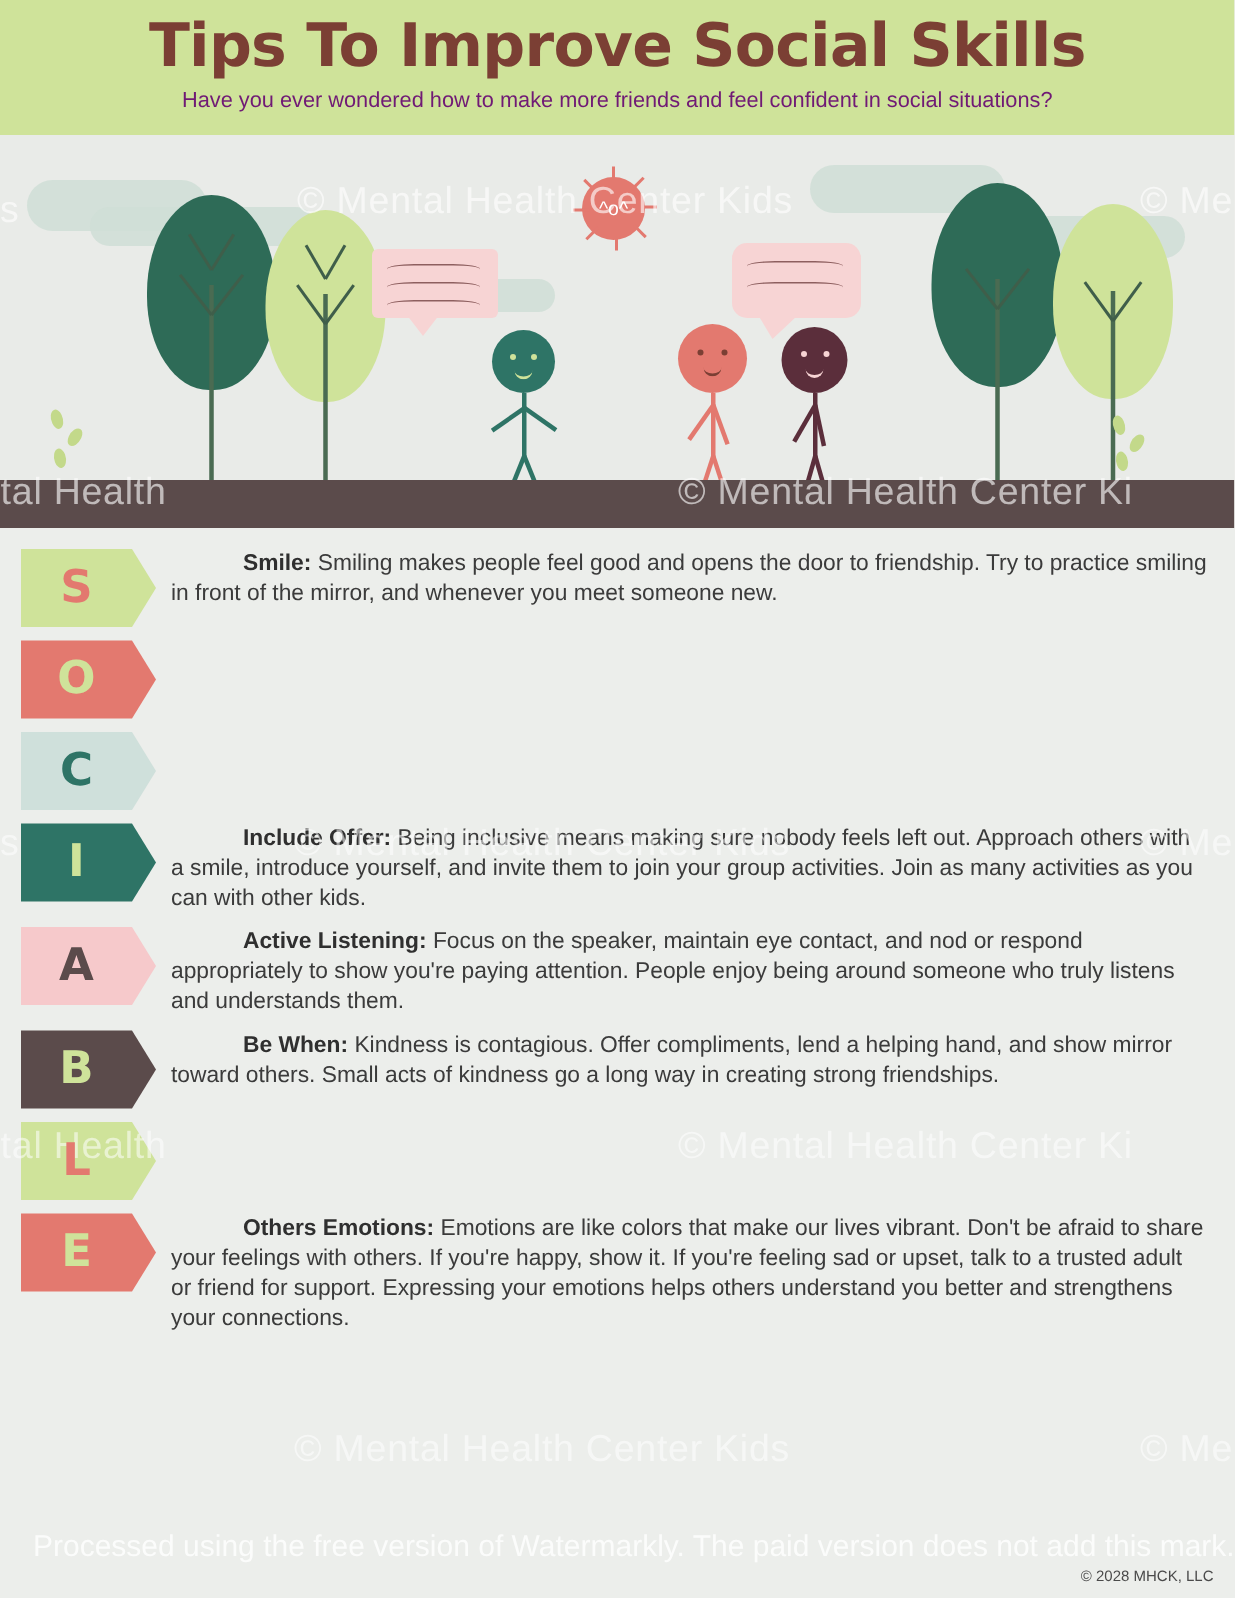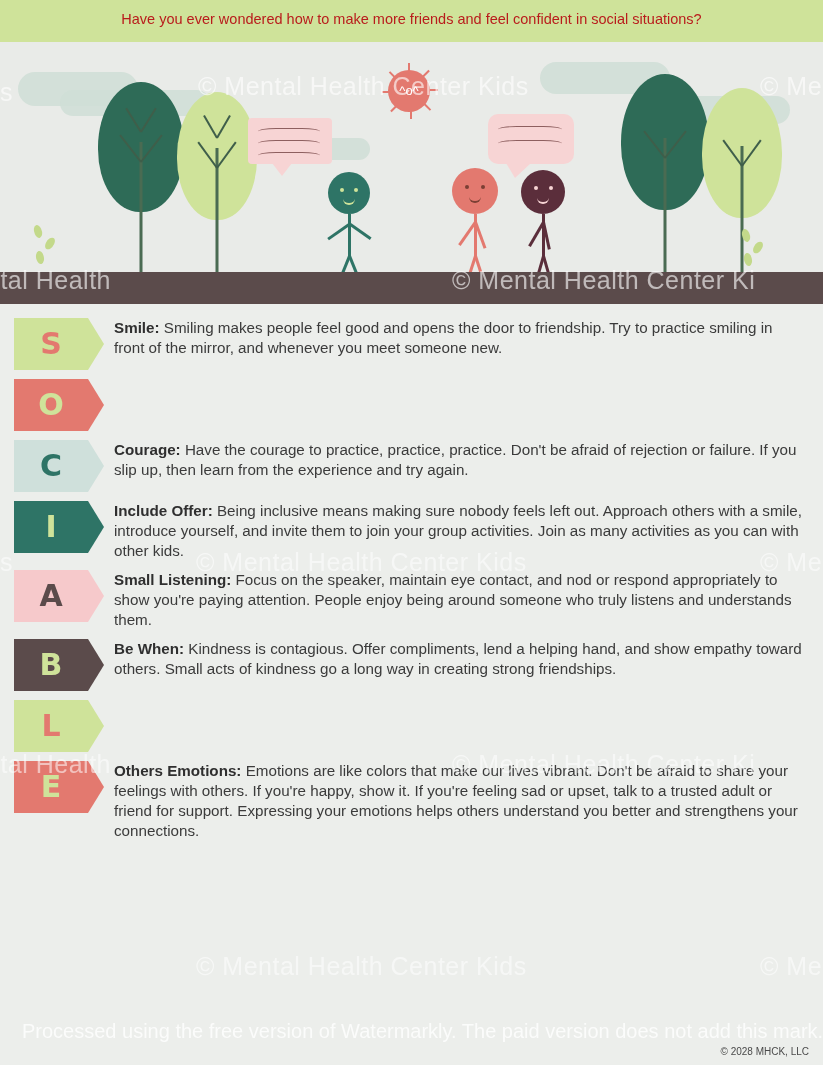--- a/index.html
+++ b/index.html
@@ -26,21 +26,21 @@
     margin: 0 0 6px 0;
     font-family: "DejaVu Sans", sans-serif;
     font-weight: bold;
     font-size: 40px;
     letter-spacing: -0.5px;
     color: #7b3f34;
     line-height: 1.05;
   }
   .header .sub {
     font-size: 14.5px;
-    color: #b91c1c;
+    color: #701a75;
     line-height: 1.35;
     font-family: "Liberation Sans", sans-serif;
   }
 
   
   .scene {
     position: relative;
     height: 262px;
     background: #e9ebe8;
     overflow: hidden;
@@ -183,20 +183,21 @@
     flex: 1;
     font-family: "Liberation Sans", sans-serif;
     font-size: 15.2px;
     line-height: 1.32;
     color: #3b3b3b;
     padding-top: 2px;
   }
   .tip-text b {
     color: #2f2f2f;
     font-weight: bold;
+    margin-left: 48px;
   }
 
   
   .wm {
     position: absolute;
     font-family: "Liberation Sans", sans-serif;
     color: rgba(255,255,255,0.62);
     font-size: 25px;
     white-space: nowrap;
     pointer-events: none;
@@ -219,20 +220,21 @@
     bottom: 8px;
     font-size: 10px;
     color: #4a4a4a;
     font-family: "Liberation Sans", sans-serif;
   }
 </style>
 </head>
 <body>
 
 <div class="header">
+  <h1>Tips To Improve Social Skills</h1>
   <div class="sub">
     <div>Have you ever wondered how to make more friends and feel confident in social situations?</div>
   </div>
 </div>
 
 <div class="scene">
 
   <div class="cloud" style="left:18px; top:30px; width:120px; height:34px;"></div>
   <div class="cloud" style="left:60px; top:48px; width:150px; height:26px;"></div>
   <div class="cloud" style="left:540px; top:20px; width:130px; height:32px;"></div>
@@ -375,56 +377,52 @@
       <span class="letter" style="color:#cfe39a;">O</span>
       <span class="notch" style="border-left:16px solid #e3796f;"></span>
     </div>
   </div>
 
   <div class="tip">
     <div class="flag" style="background:#cfe0db;">
       <span class="letter" style="color:#2e7466;">C</span>
       <span class="notch" style="border-left:16px solid #cfe0db;"></span>
     </div>
-    <div class="tip-text">
-      <b>Courage:</b>
-      <span>Have the courage to practice, practice, practice.  Don't be afraid of rejection or failure.  If you slip up, then learn from the experience and try again.</span>
-    </div>
   </div>
 
   <div class="tip">
     <div class="flag" style="background:#2e7466;">
       <span class="letter" style="color:#cfe39a;">I</span>
       <span class="notch" style="border-left:16px solid #2e7466;"></span>
     </div>
     <div class="tip-text">
       <b>Include Offer:</b>
       <span>Being inclusive means making sure nobody feels left out.  Approach others with a smile, introduce yourself, and invite them to join your group activities. Join as many activities as you can with other kids.</span>
     </div>
   </div>
 
   <div class="tip">
     <div class="flag" style="background:#f6c9cb;">
       <span class="letter" style="color:#5b4b4b;">A</span>
       <span class="notch" style="border-left:16px solid #f6c9cb;"></span>
     </div>
     <div class="tip-text">
-      <b>Small Listening:</b>
+      <b>Active Listening:</b>
       <span>Focus on the speaker, maintain eye contact, and nod or respond appropriately to show you're paying attention.  People enjoy being around someone who truly listens and understands them.</span>
     </div>
   </div>
 
   <div class="tip">
     <div class="flag" style="background:#5b4b4b;">
       <span class="letter" style="color:#cfe39a;">B</span>
       <span class="notch" style="border-left:16px solid #5b4b4b;"></span>
     </div>
     <div class="tip-text">
       <b>Be When:</b>
-      <span>Kindness is contagious.  Offer compliments, lend a helping hand, and show empathy toward others.  Small acts of kindness go a long way in creating strong friendships.</span>
+      <span>Kindness is contagious.  Offer compliments, lend a helping hand, and show mirror toward others.  Small acts of kindness go a long way in creating strong friendships.</span>
     </div>
   </div>
 
   <div class="tip">
     <div class="flag" style="background:#cfe39a;">
       <span class="letter" style="color:#e3796f;">L</span>
       <span class="notch" style="border-left:16px solid #cfe39a;"></span>
     </div>
   </div>
 

